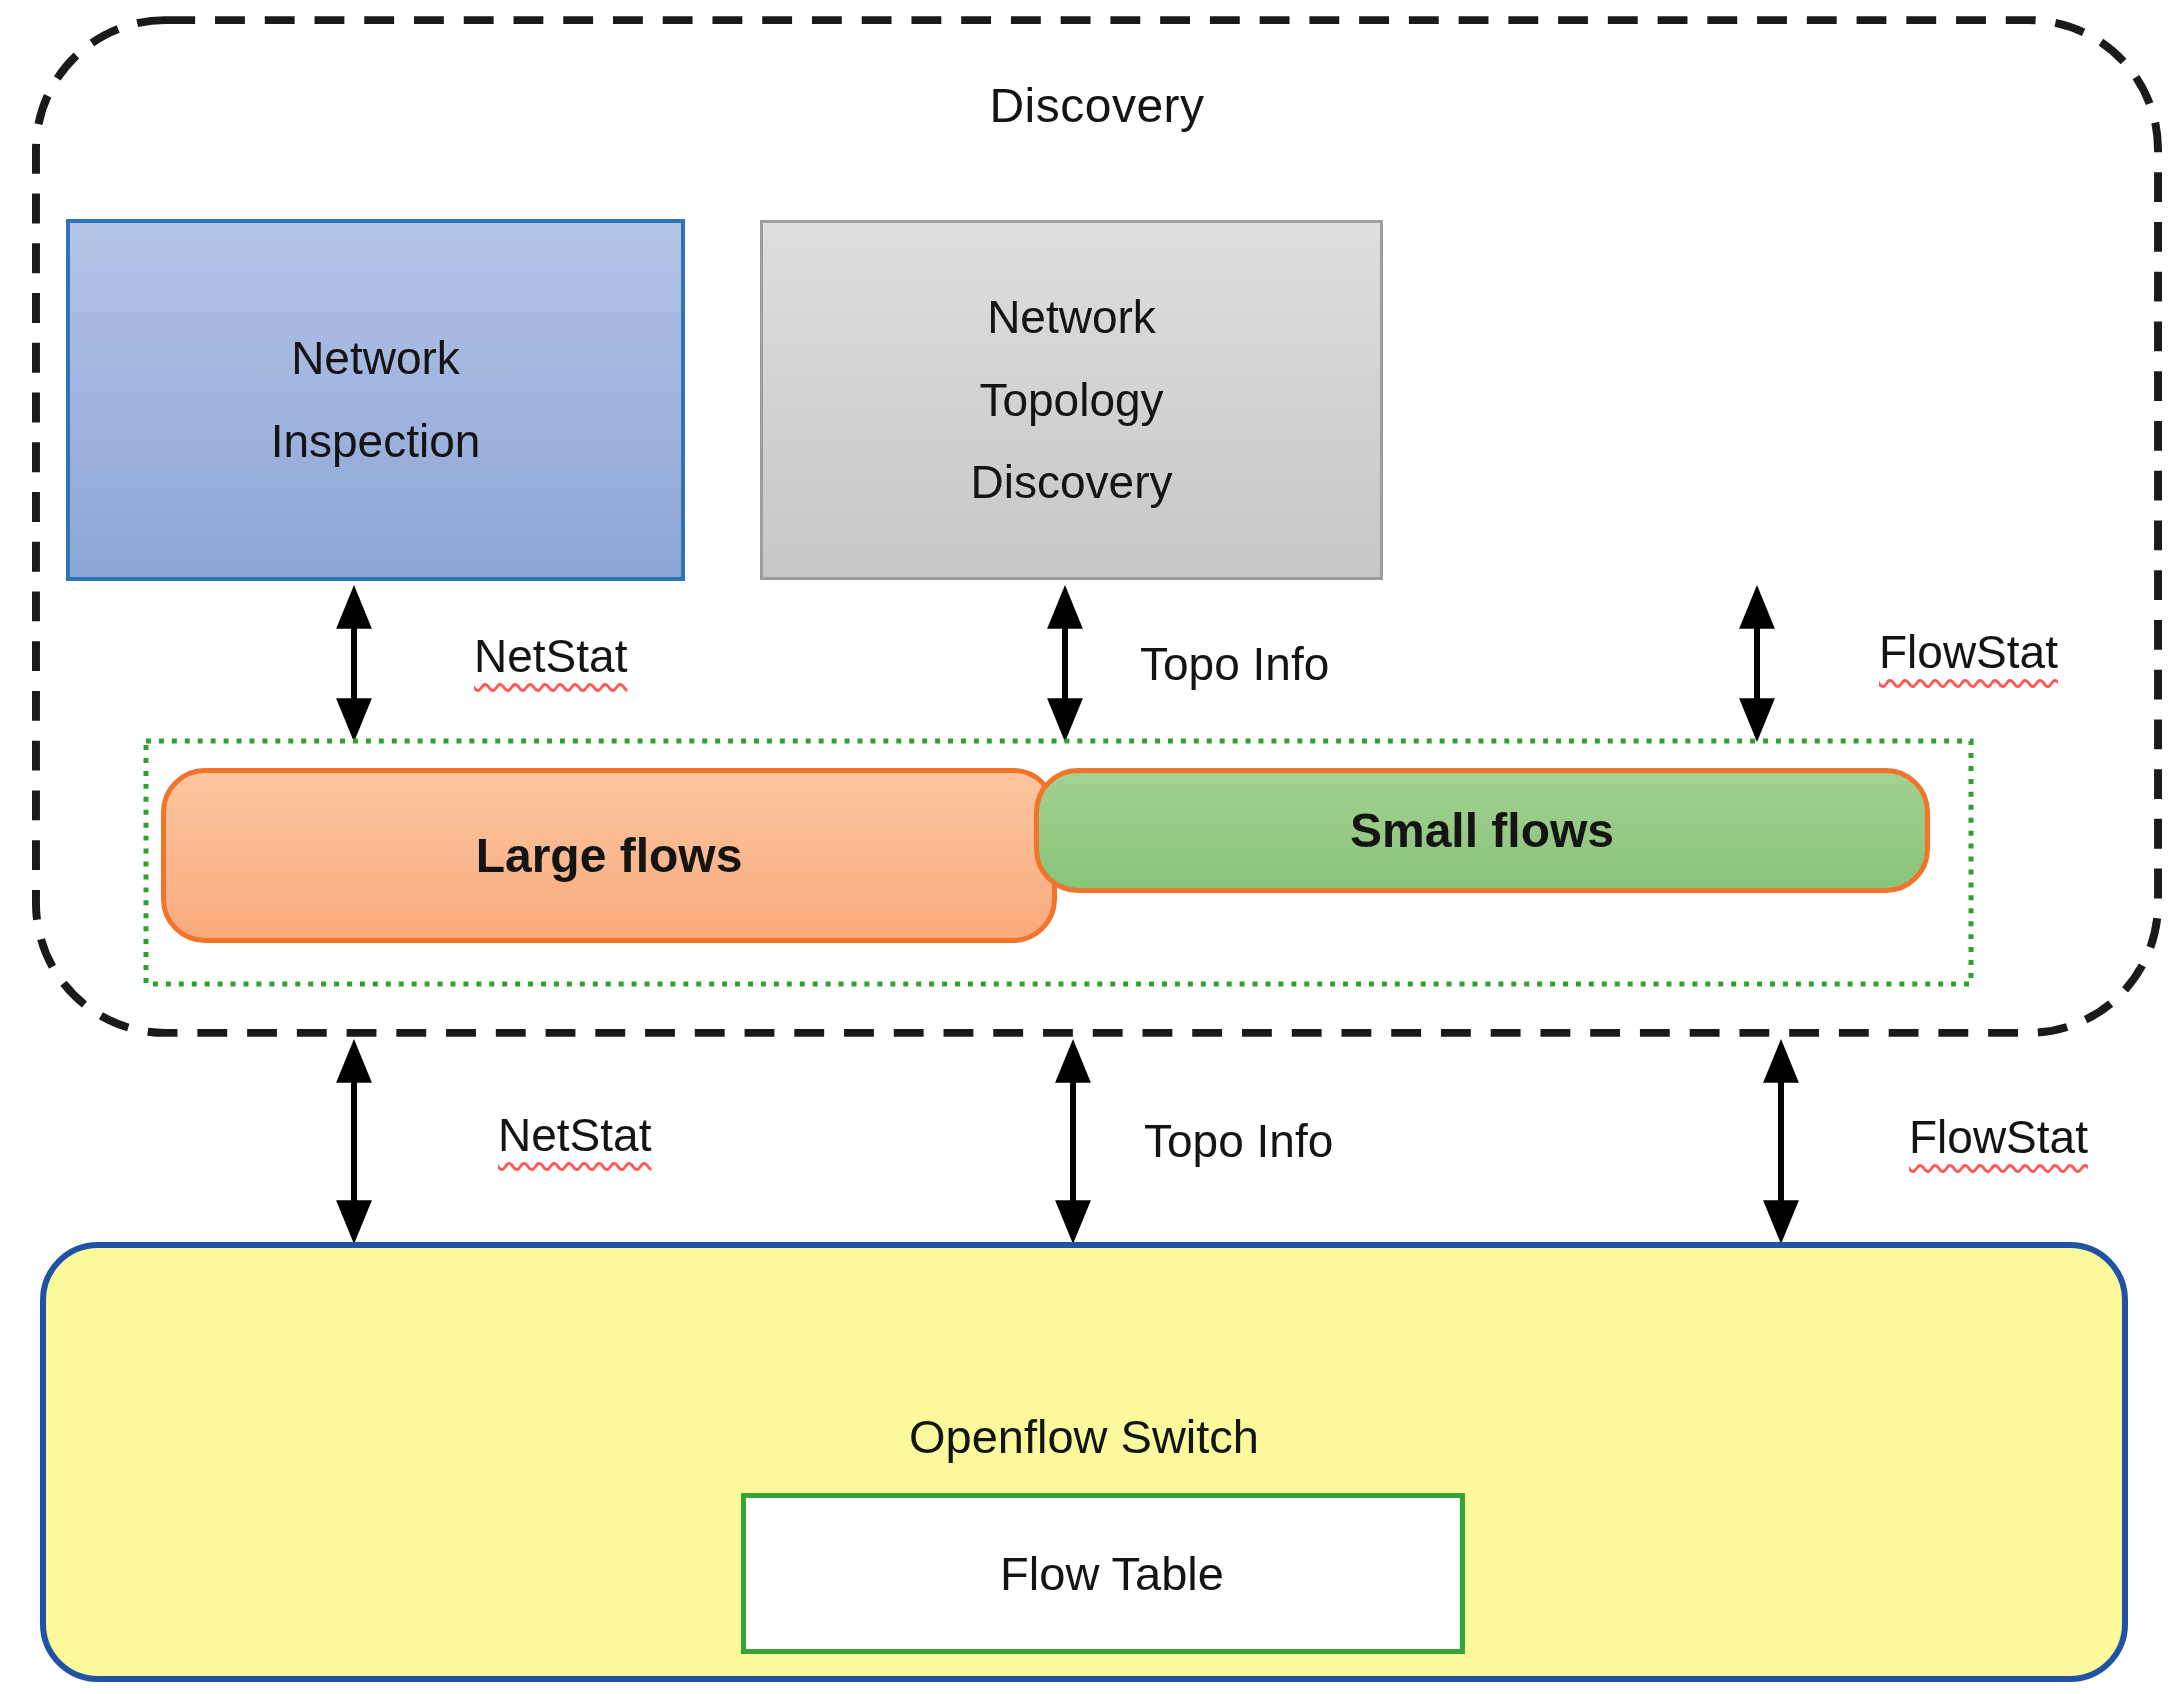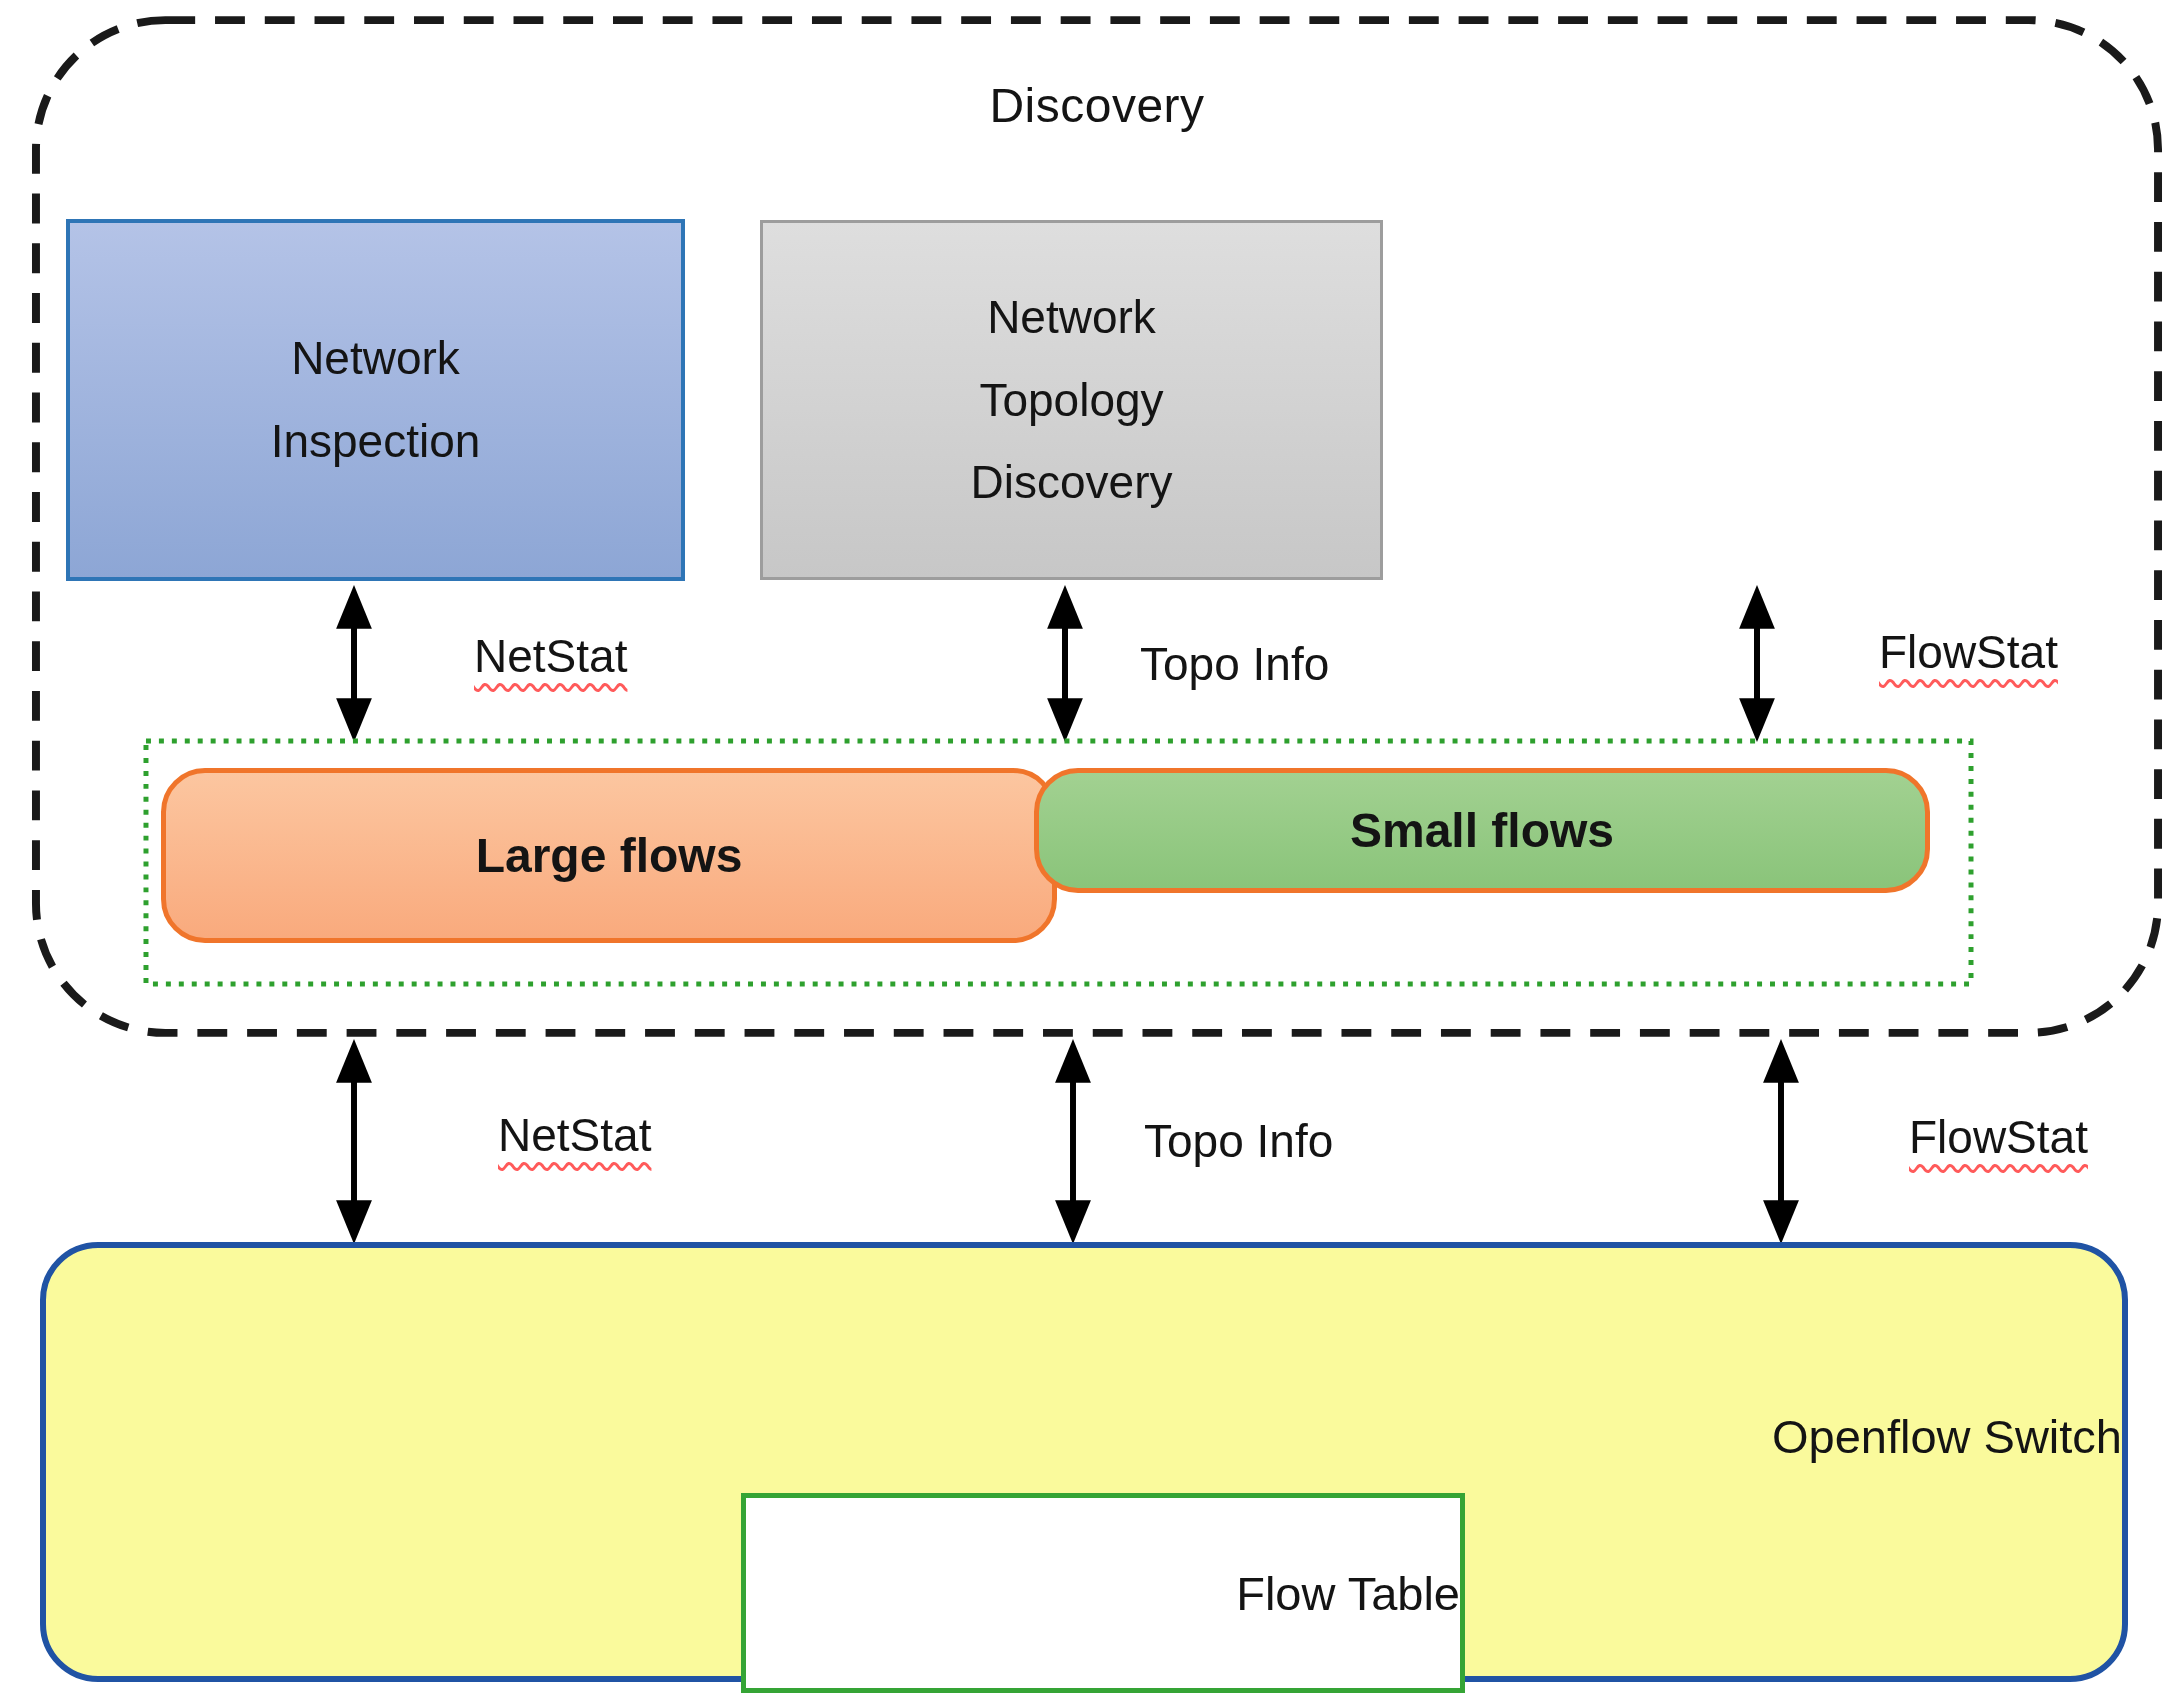--- a/index.html
+++ b/index.html
@@ -76,27 +76,27 @@
   }
 
   
   .switch-box {
     left: 40px; top: 1242px; width: 2088px; height: 440px;
     background: var(--switch-fill); border: 6px solid var(--switch-border);
     border-radius: 58px; box-sizing: border-box;
   }
   .switch-label {
     position: absolute; left: 0; top: 161px; width: 100%;
-    text-align: right; font-size: 47px;
+    text-align: center; font-size: 47px;
   }
   .flow-table {
-    position: absolute; left: 695px; top: 245px; width: 724px; height: 200px;
+    position: absolute; left: 695px; top: 245px; width: 724px; height: 161px;
     background: #ffffff; border: 5px solid var(--table-border);
     box-sizing: border-box;
-    display: flex; align-items: center; justify-content: flex-end;
+    display: flex; align-items: center; justify-content: center;
     font-size: 47px;
     padding-left: 18px;
   }
 </style>
 </head>
 <body>
 
 <div class="canvas">
 
   <svg class="abs boundary-svg" width="2134" height="1025" viewBox="0 0 2145 1030">

